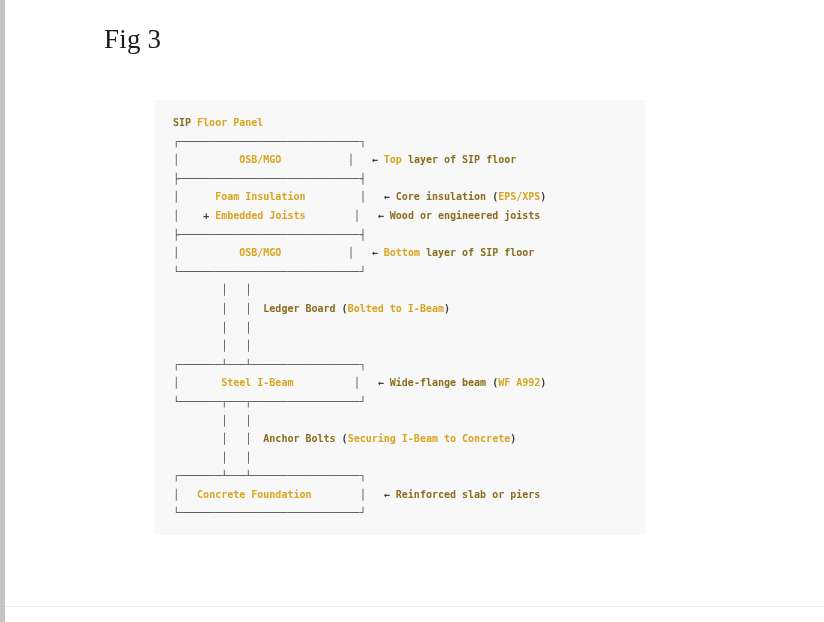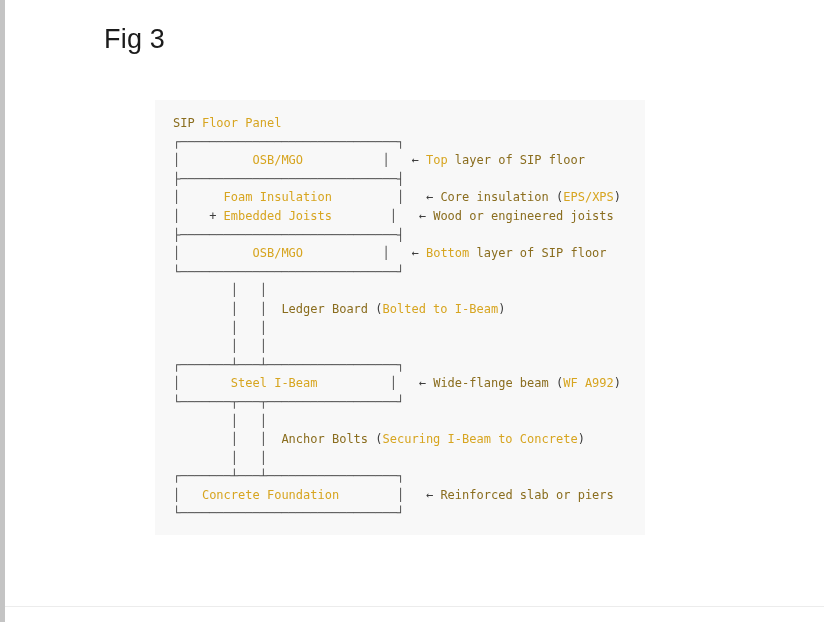--- a/index.html
+++ b/index.html
@@ -36,41 +36,43 @@
   #fig-title {
     position: absolute;
     left: 104px;
     top: 22px;
     font-size: 27px;
     font-weight: 400;
     color: #1b1b1b;
     letter-spacing: 0.2px;
     line-height: 34px;
     white-space: pre;
+    font-family: Liberation Serif, serif;
   }
 
   #code-card {
     position: absolute;
     left: 155px;
     top: 100px;
     width: 490px;
     height: 435px;
     background: #f8f8f8;
     box-sizing: border-box;
     overflow: hidden;
   }
 
   pre#ascii-art {
     margin: 0;
     padding: 14px 0 0 18px;
     font-family: "DejaVu Sans Mono", "Liberation Mono", monospace;
-    font-size: 12px;
+    font-size: 10px;
     line-height: 18.6px;
     white-space: pre;
     color: #8a6d1e;
+    font-weight: bold;
     -webkit-font-smoothing: antialiased;
   }
 
   
   .t-gold   { color: #d7a520; }  
   .t-brown  { color: #8a6d1e; }  
   .t-punct  { color: #3d3d3d; }  
   .t-rule   { color: #4a4a4a; }  
 </style>
 </head>

